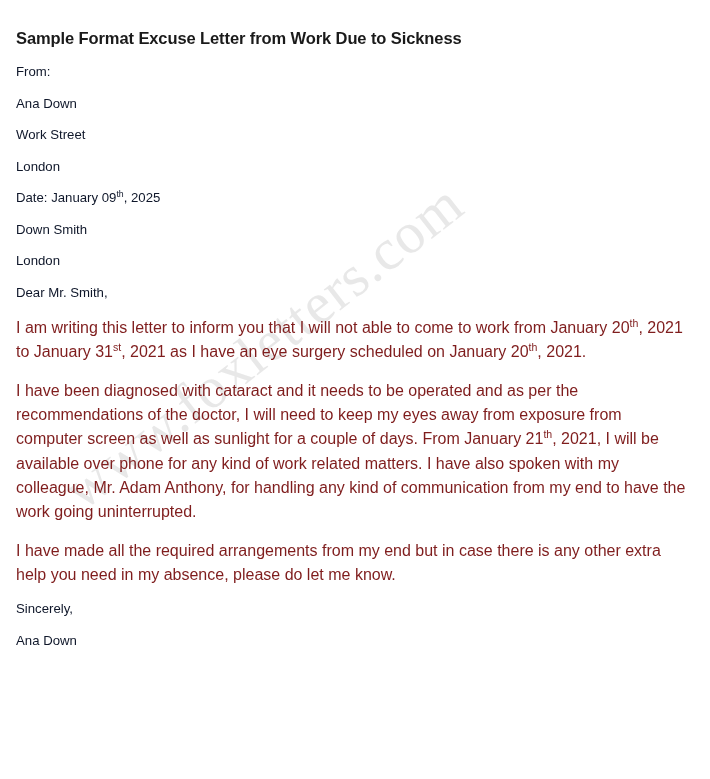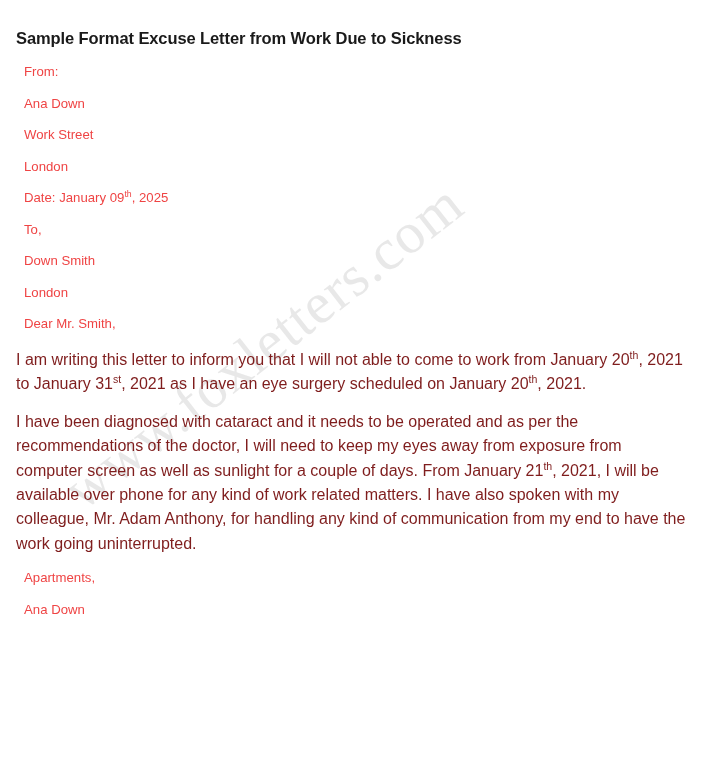--- a/index.html
+++ b/index.html
@@ -26,22 +26,22 @@
   .doc-title {
     font-size: 16.5px;
     font-weight: bold;
     color: #1a1a1a;
     margin: 0 0 16px 0;
     letter-spacing: -0.1px;
   }
   .line {
     font-size: 13.2px;
     line-height: 1.25;
-    margin: 0 0 15px 8px;
-    color: #ef4444;
+    margin: 0 0 15px 0;
+    color: #0f172a;
   }
   .para {
     font-size: 16px;
     line-height: 1.52;
     margin: 0 0 14px 0;
     color: #7f1d1d;
     max-width: 680px;
   }
   sup {
     font-size: 0.66em;
@@ -82,28 +82,28 @@
 
   <h1 class="doc-title">Sample Format Excuse Letter from Work Due to Sickness</h1>
 
   <p class="line">From:</p>
   <p class="line">Ana Down</p>
   <p class="line">Work Street</p>
   <p class="line">London</p>
 
   <p class="line"><span>Date: January 09</span><sup>th</sup><span>, 2025</span></p>
 
-  <p class="line">To,</p>
   <p class="line">Down Smith</p>
   <p class="line">London</p>
 
   <p class="line">Dear Mr. Smith,</p>
 
   <p class="para"><span>I am writing this letter to inform you that I will not able to come to work from January 20</span><sup>th</sup><span>, 2021 to January 31</span><sup>st</sup><span>, 2021 as I have an eye surgery scheduled on January 20</span><sup>th</sup><span>, 2021.</span></p>
 
   <p class="para"><span>I have been diagnosed with cataract and it needs to be operated and as per the recommendations of the doctor, I will need to keep my eyes away from exposure from computer screen as well as sunlight for a couple of days. From January 21</span><sup>th</sup><span>, 2021, I will be available over phone for any kind of work related matters. I have also spoken with my colleague, Mr. Adam Anthony, for handling any kind of communication from my end to have the work going uninterrupted.</span></p>
 
+  <p class="para">I have made all the required arrangements from my end but in case there is any other extra help you need in my absence, please do let me know.</p>
 
 
-  <p class="line">Apartments,</p>
+  <p class="line">Sincerely,</p>
   <p class="line">Ana Down</p>
 
 </div>
 
 </body></html>

